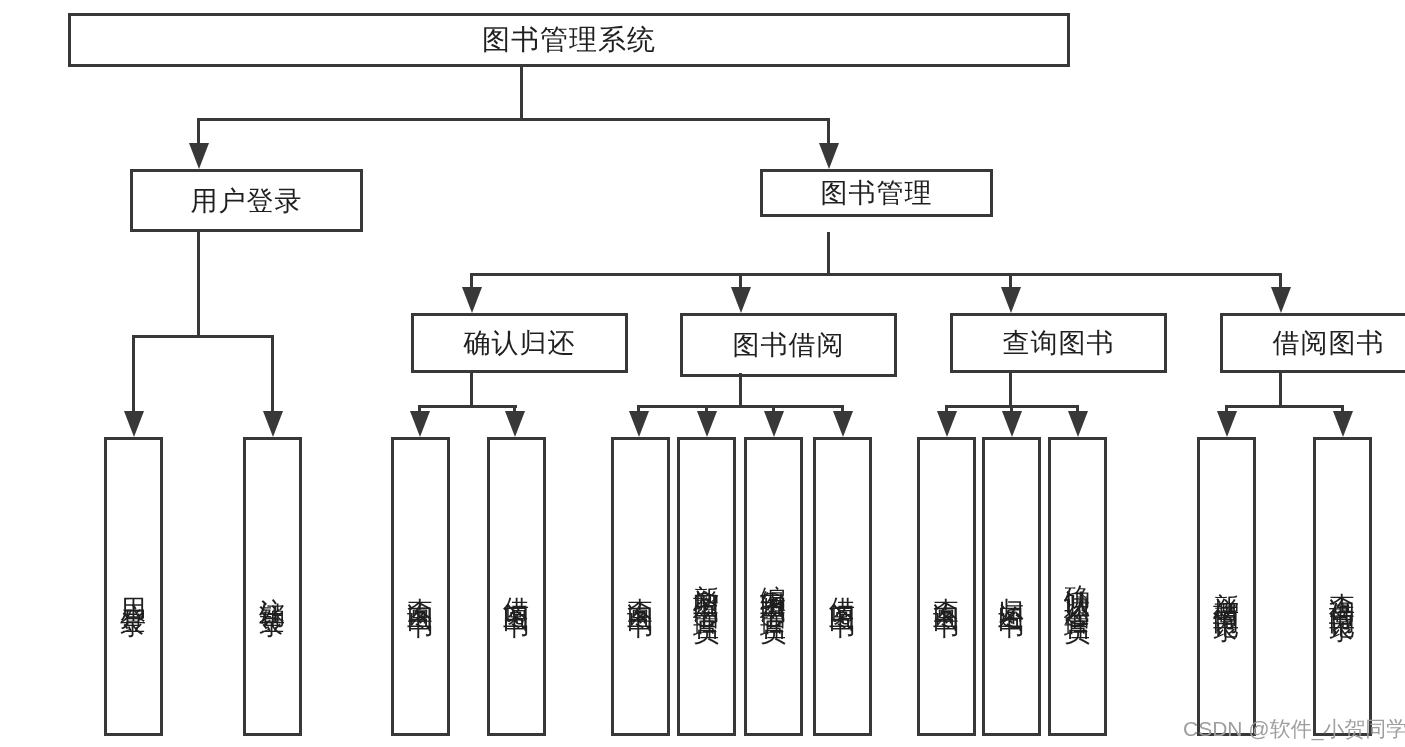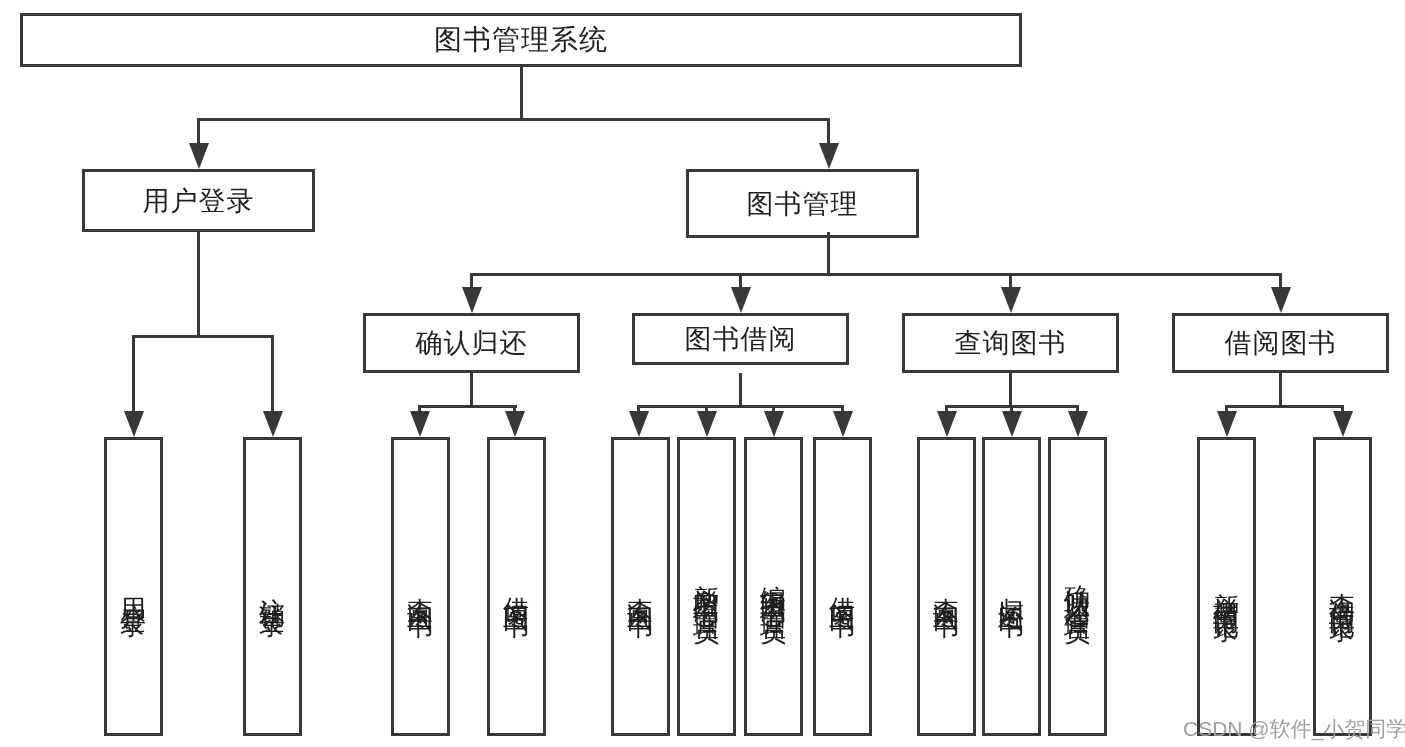--- a/index.html
+++ b/index.html
@@ -4,21 +4,21 @@
 <style>
   html,body{margin:0;padding:0;background:#ffffff;}
   #stage{
     position:relative;width:1405px;height:747px;background:#ffffff;overflow:hidden;
     font-family:"Liberation Sans","DejaVu Sans",sans-serif;color:#1f1f1f;
   }
   .hbox,.vbox{
     position:absolute;box-sizing:border-box;border:3px solid #383838;background:#ffffff;
     display:flex;align-items:center;justify-content:center;
   }
-  .hbox{font-size:27px;letter-spacing:1px;white-space:nowrap;}
+  .hbox{font-size:27px;letter-spacing:1px;white-space:nowrap;margin-left:48px;}
   .hbox.title{font-size:28px;}
   .vbox{
     writing-mode:vertical-rl;text-orientation:mixed;
     font-size:26px;letter-spacing:5px;line-height:1;
   }
   .h,.v{position:absolute;background:#383838;}
   .h{height:3px;}
   .v{width:3px;}
   .arw{
     position:absolute;width:0;height:0;
@@ -31,24 +31,24 @@
   }
 </style>
 </head>
 <body>
 
 <div id="stage">
 
   <div class="hbox title" style="left:20px;top:13px;width:1002px;height:54px;">图书管理系统</div>
 
   <div class="hbox" style="left:82px;top:169px;width:233px;height:63px;">用户登录</div>
-  <div class="hbox" style="left:686px;top:169px;width:233px;height:69px;">图书管理</div>
+  <div class="hbox" style="left:712px;top:169px;width:233px;height:48px;">图书管理</div>
 
   <div class="hbox" style="left:363px;top:313px;width:217px;height:60px;">确认归还</div>
-  <div class="hbox" style="left:632px;top:313px;width:217px;height:52px;">图书借阅</div>
+  <div class="hbox" style="left:632px;top:313px;width:217px;height:64px;">图书借阅</div>
   <div class="hbox" style="left:902px;top:313px;width:217px;height:60px;">查询图书</div>
   <div class="hbox" style="left:1172px;top:313px;width:217px;height:60px;">借阅图书</div>
 
   <div class="vbox" style="left:104px;top:437px;width:59px;height:299px;">用户登录</div>
   <div class="vbox" style="left:243px;top:437px;width:59px;height:299px;">注销登录</div>
 
   <div class="vbox" style="left:391px;top:437px;width:59px;height:299px;">查询图书</div>
   <div class="vbox" style="left:487px;top:437px;width:59px;height:299px;">借阅图书</div>
 
   <div class="vbox" style="left:611px;top:437px;width:59px;height:299px;">查询图书</div>

